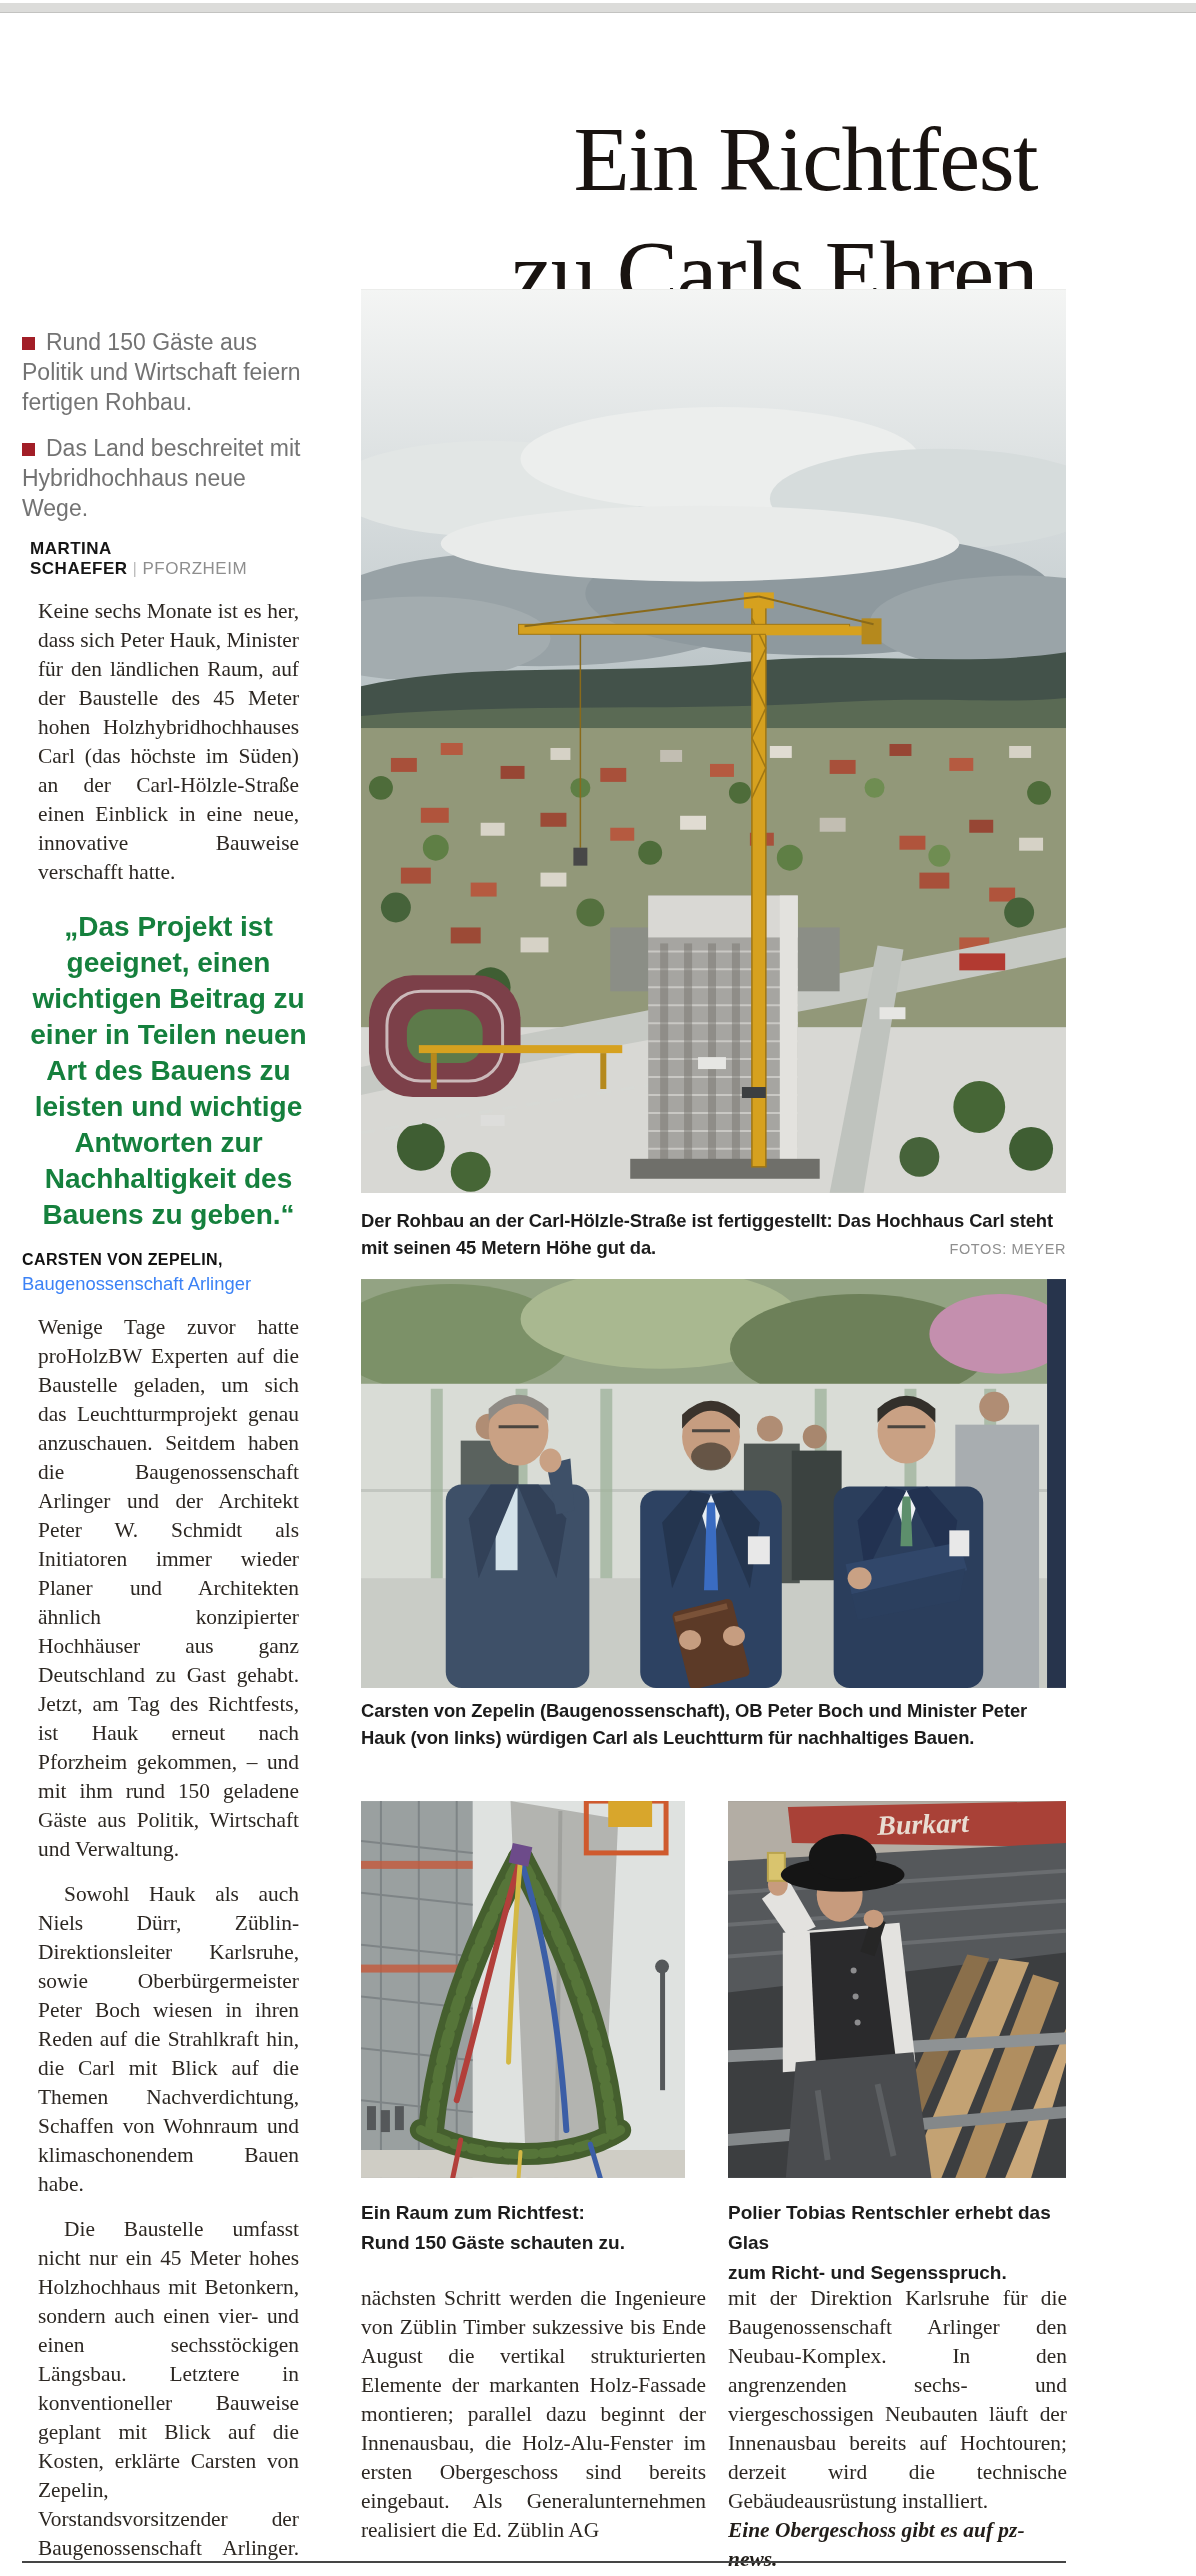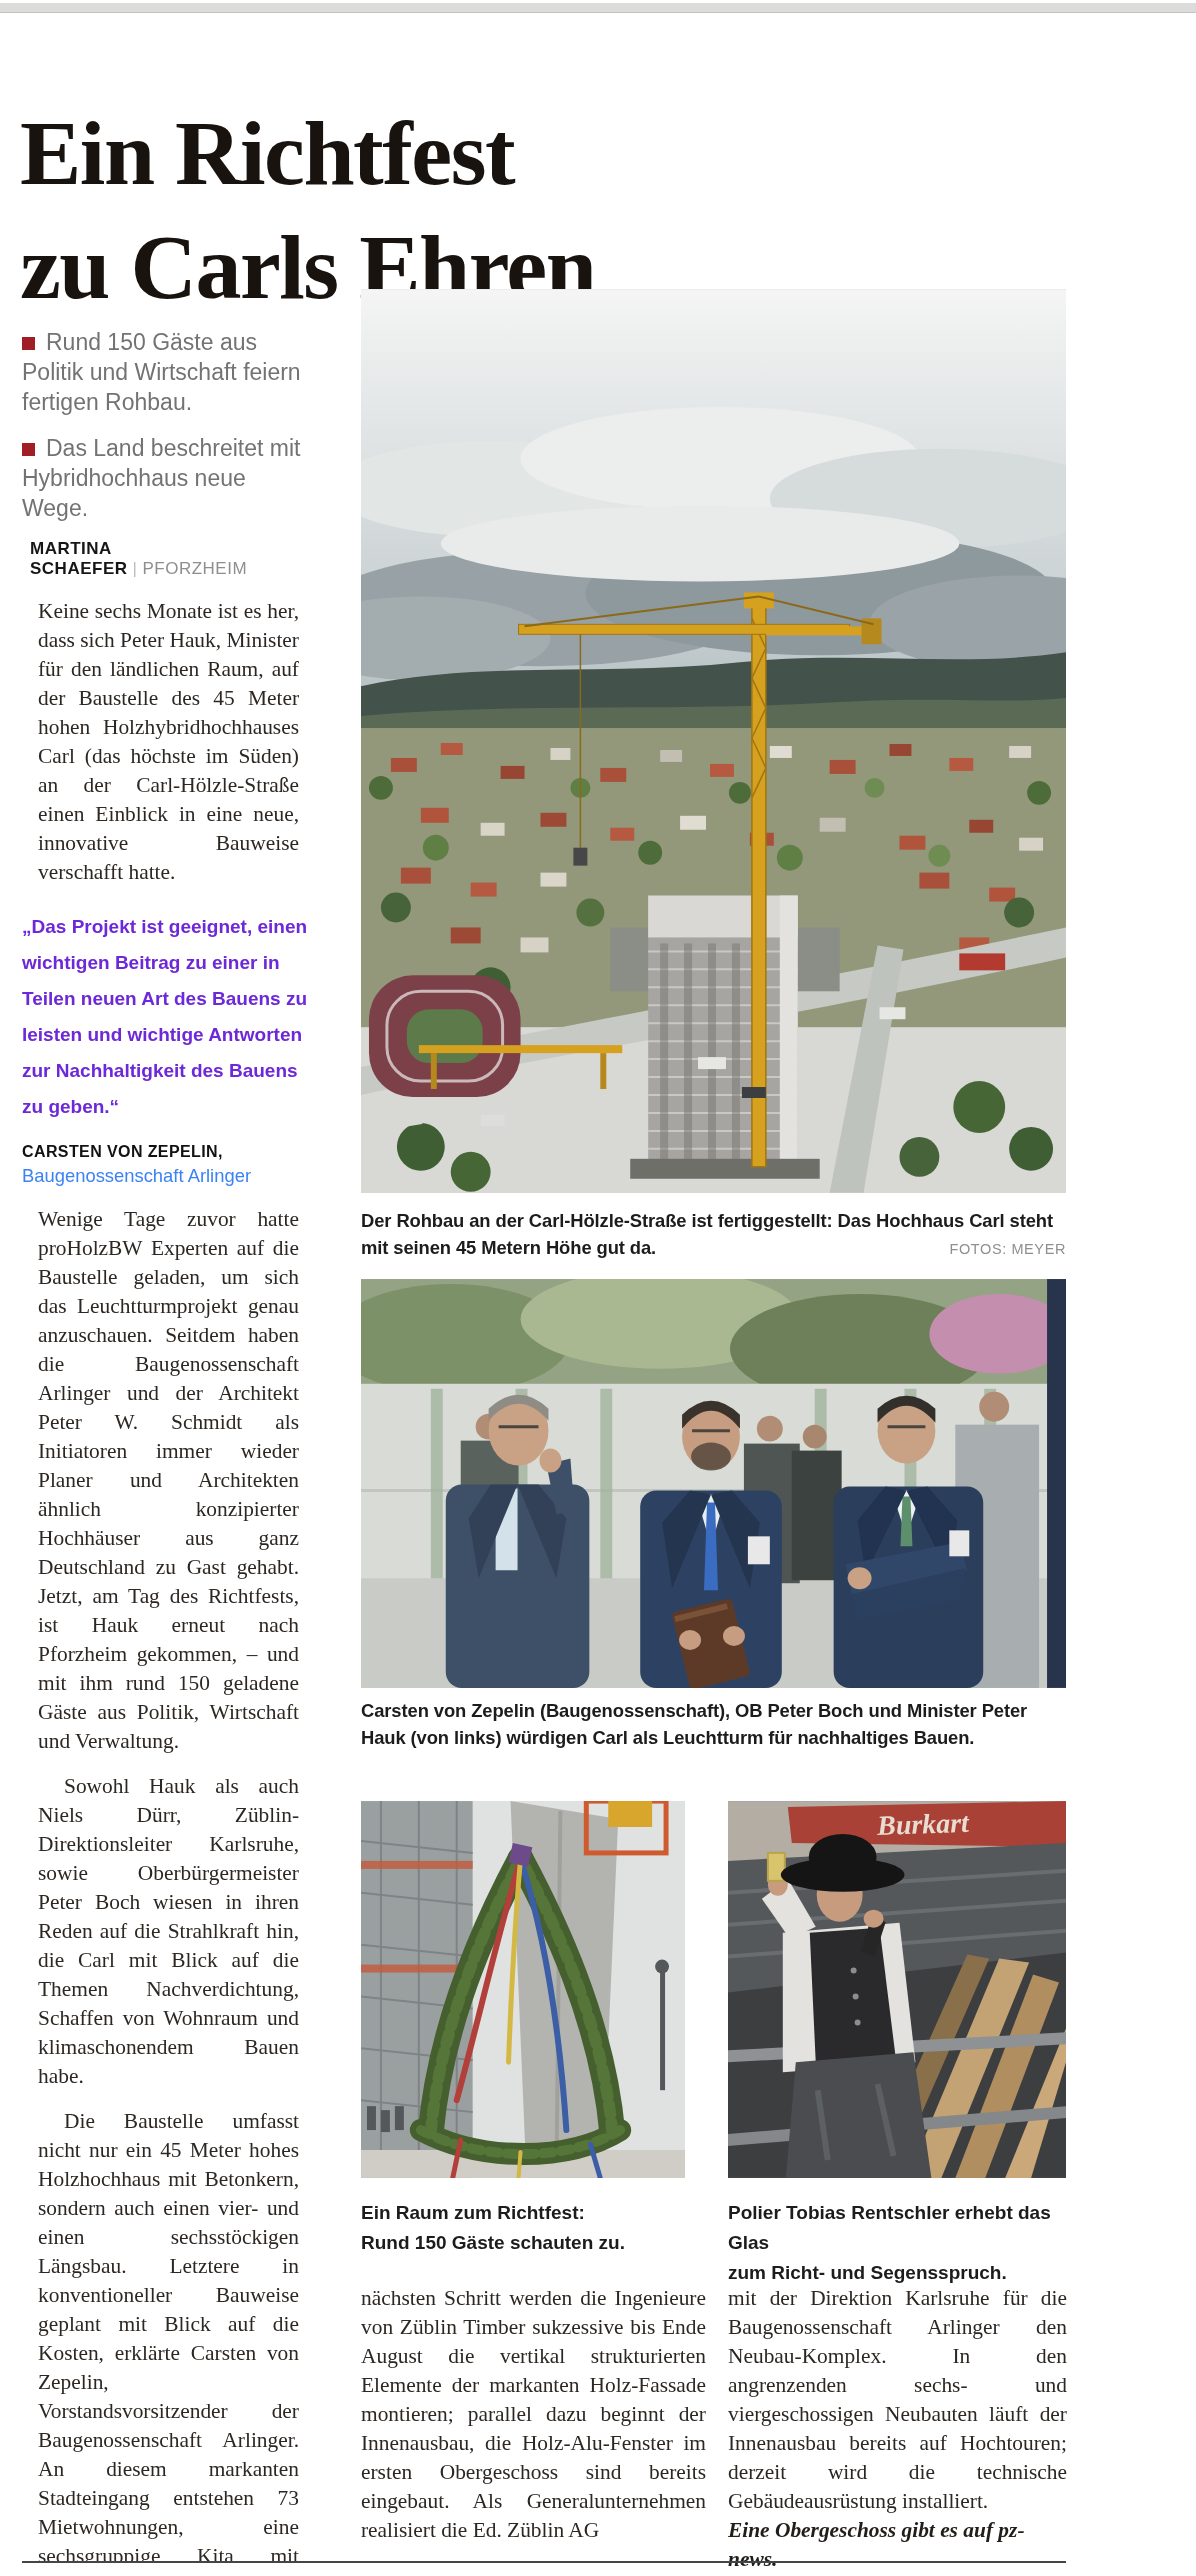--- a/index.html
+++ b/index.html
@@ -1,35 +1,35 @@
 <!DOCTYPE html>
 <html lang="de"><head>
 <meta charset="utf-8">
 <style>
   html,body{margin:0;padding:0;background:#ffffff;}
   .page{position:relative;width:1197px;height:2576px;background:#fff;overflow:hidden;
         font-family:"Liberation Sans",sans-serif;}
   .top-band{position:absolute;left:0;top:3px;width:1197px;height:9px;background:#dcdcda;border-bottom:1px solid #c3c3c1;}
   
-  .headline{position:absolute;left:20px;top:34px;width:1017px;
-            font-family:"Liberation Serif",serif;font-weight:700;color:#191310;
-            font-size:92px;line-height:114px;letter-spacing:-1.5px;}
+  .headline{position:absolute;left:20px;top:40px;width:1017px;
+            font-family:"Liberation Serif",serif;font-weight:400;color:#191310;
+            font-size:92px;line-height:114px;letter-spacing:-1.5px;text-align:right;}
   
   .leftcol{position:absolute;left:22px;top:327px;width:293px;height:2234px;overflow:hidden;}
   .bullet{margin:0 0 16px 0;font-size:23px;line-height:30px;font-weight:400;color:#737373;}
   .sq{display:inline-block;width:13px;height:13px;background:#a21e27;margin-right:11px;}
   .byline{margin:14px 0 18px 8px;font-size:17px;letter-spacing:0.5px;}
   .byline .author{font-weight:700;color:#161616;}
   .byline .sep{color:#bdbdbd;font-weight:400;padding:0 5px;}
   .byline .loc{font-weight:400;color:#8e8e8e;}
   .body-serif{font-family:"Liberation Serif",serif;font-size:21.4px;line-height:29px;color:#2c2722;
               text-align:justify;hyphens:auto;-webkit-hyphens:auto;}
   .leftcol p.body-serif{margin:16px;}
   .leftcol p.ind{text-indent:26px;}
-  .quote{margin:22px 0 18px 0;font-size:19px;line-height:36px;font-weight:700;color:#6d28d9;text-align:left;}
+  .quote{margin:22px 0 18px 0;font-size:28px;line-height:36px;font-weight:700;color:#15803d;text-align:center;}
   .attr-name{font-size:16px;font-weight:700;color:#121212;letter-spacing:0.4px;margin-bottom:4px;}
   .attr-role{font-size:18.4px;color:#3b82f6;margin-bottom:18px;}
   
   .photo{position:absolute;overflow:hidden;background:#d8d8d4;}
   .photo svg{display:block;}
   #photo-main{left:361px;top:289px;width:705px;height:904px;}
   #photo-officials{left:361px;top:1279px;width:705px;height:409px;}
   #photo-wreath{left:361px;top:1801px;width:324px;height:377px;}
   #photo-polier{left:728px;top:1801px;width:338px;height:377px;}
   

